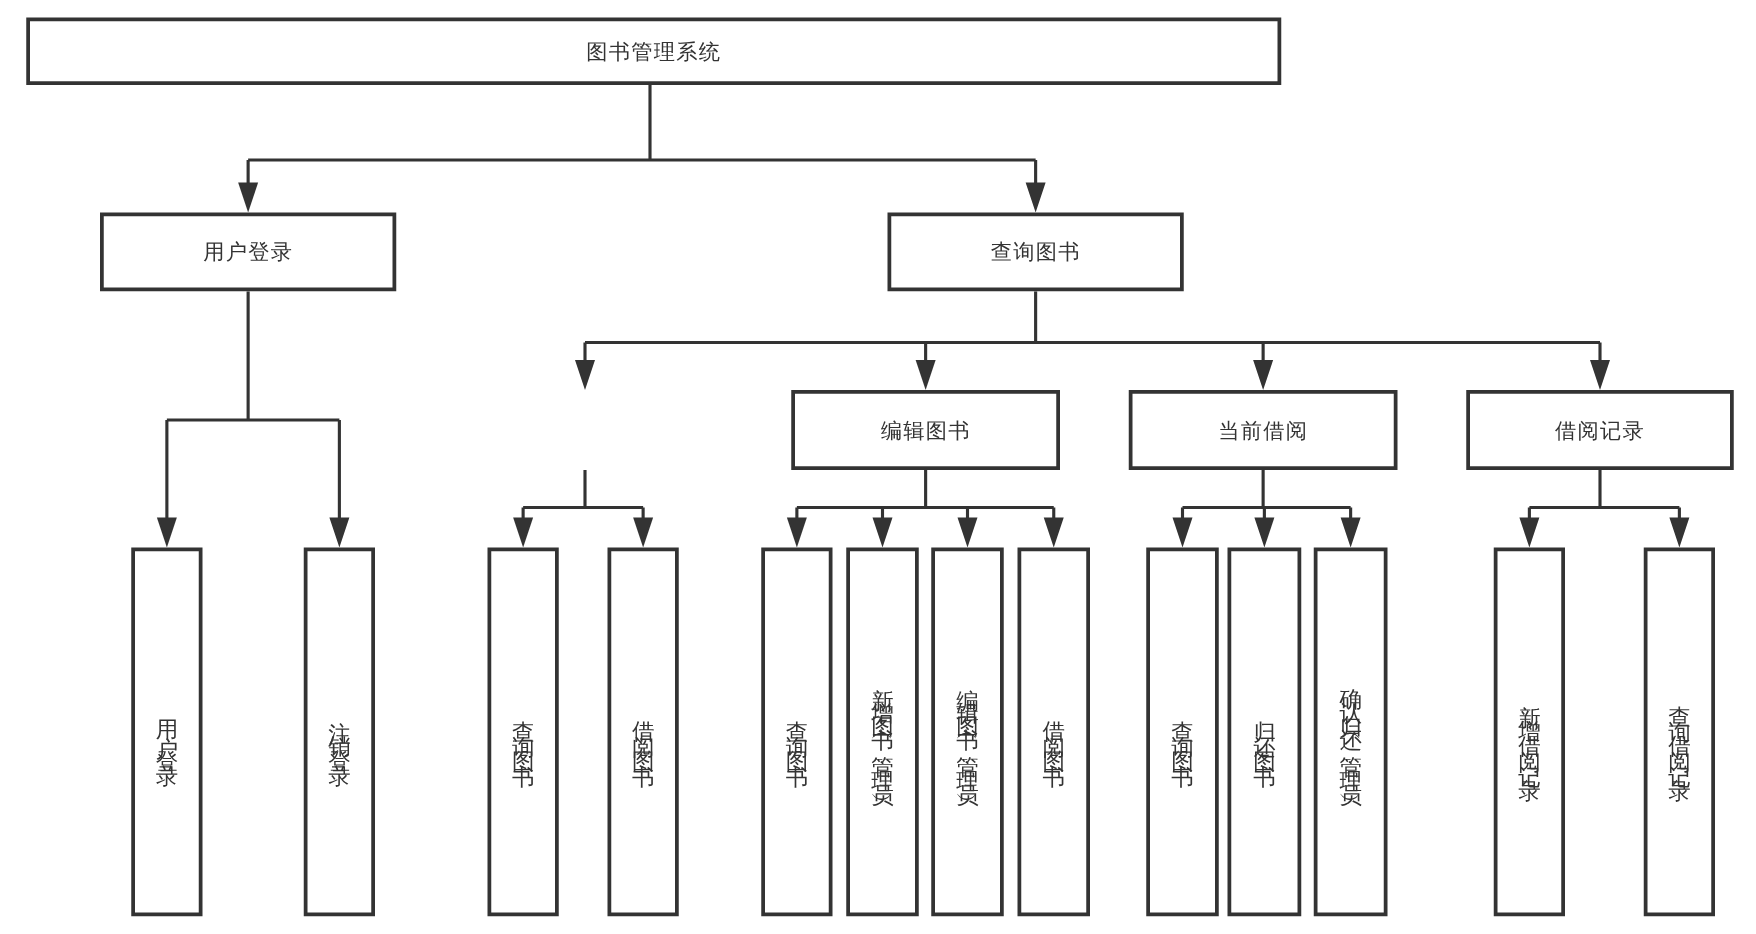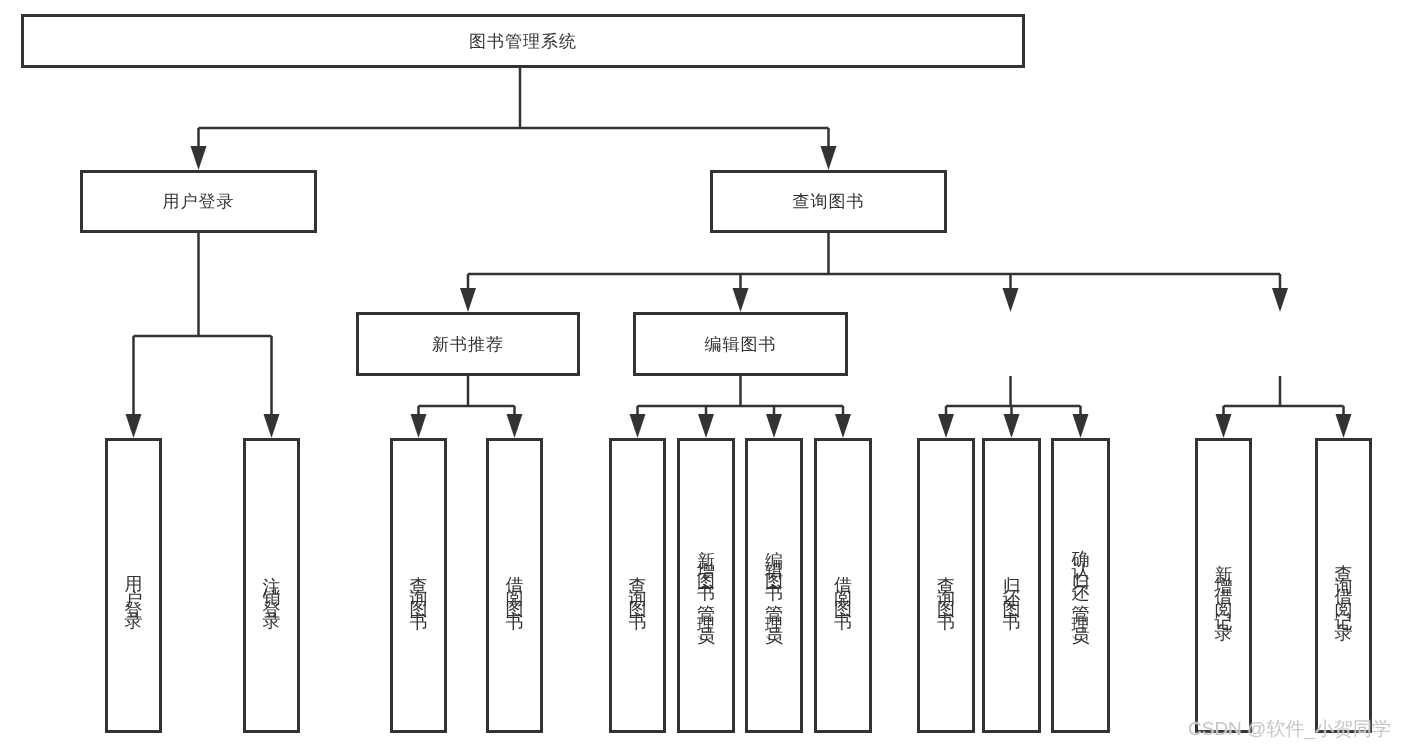--- a/index.html
+++ b/index.html
@@ -96,25 +96,28 @@
     <span>图书管理系统</span>
   </div>
 
   <div class="node h-node n-l2a">
     <span>用户登录</span>
   </div>
   <div class="node h-node n-l2b">
     <span>查询图书</span>
   </div>
 
-  <div class="node h-node n-l3a">
-    <span>新书推荐</span>
-  </div>
   <div class="node h-node n-l3b">
     <span>编辑图书</span>
+  </div>
+  <div class="node h-node n-l3c">
+    <span>当前借阅</span>
+  </div>
+  <div class="node h-node n-l3d">
+    <span>借阅记录</span>
   </div>
 
   <div class="node v-node leaf n-a1">
     <span>用户登录</span>
   </div>
   <div class="node v-node leaf n-a2">
     <span>注销登录</span>
   </div>
 
   <div class="node v-node leaf n-b1">
@@ -147,15 +150,14 @@
     <span>确认归还（管理员）</span>
   </div>
 
   <div class="node v-node leaf n-e1">
     <span>新增借阅记录</span>
   </div>
   <div class="node v-node leaf n-e2">
     <span>查询借阅记录</span>
   </div>
 
-  <div class="watermark">CSDN @软件_小贺同学</div>
 
 </div>
 
 </body></html>

